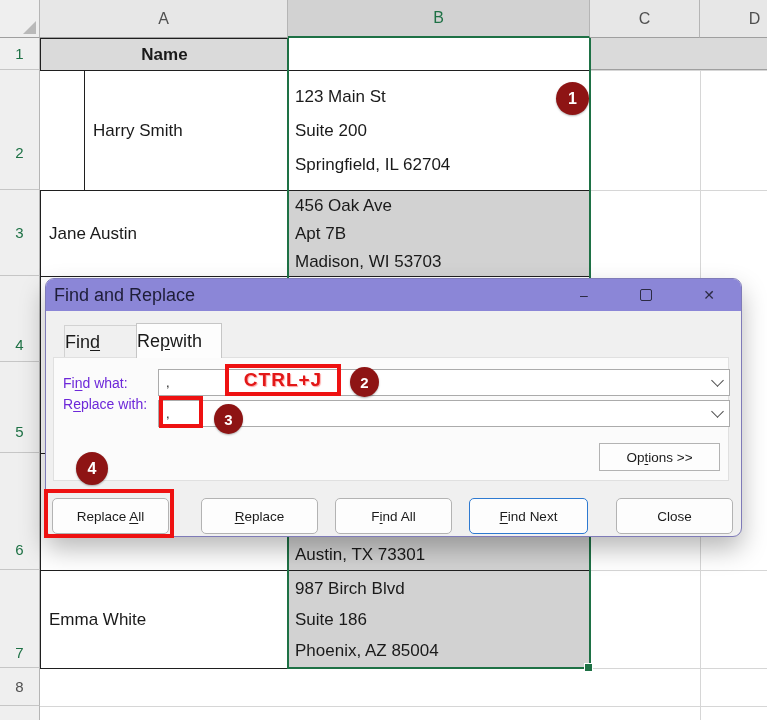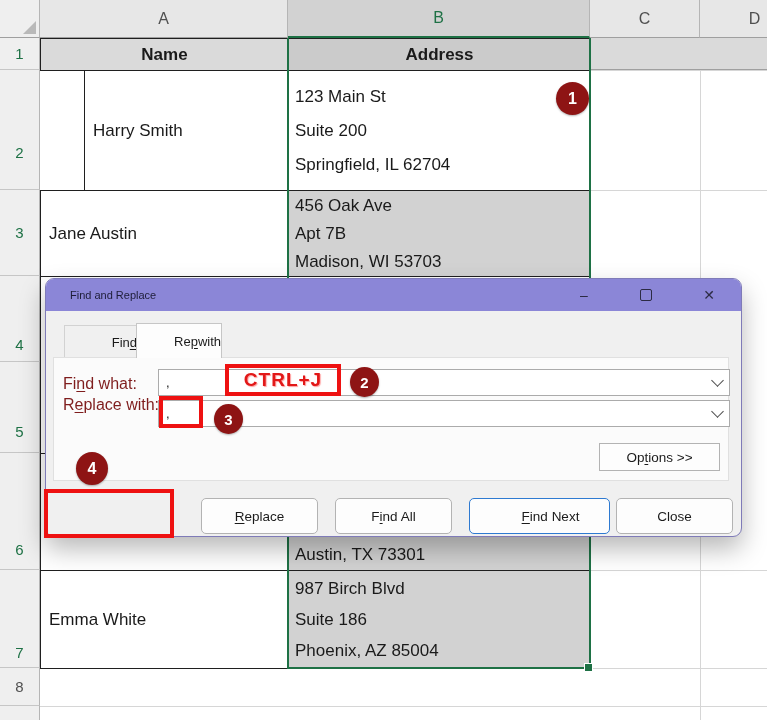--- a/index.html
+++ b/index.html
@@ -32,39 +32,39 @@
   
   .selline{background:#1e7145;z-index:2;}
   .fillhandle{left:584px;top:663px;width:9px;height:9px;background:#1e7145;border:1px solid #fff;z-index:3;}
 
   
   .dialog{left:45px;top:278px;width:697px;height:259px;background:#f0f0f0;
           border:1px solid #7f7bb8;border-radius:9px;z-index:10;
           box-shadow:0 12px 26px rgba(0,0,0,.28);font-size:13px;}
   .titlebar{left:0;top:0;width:100%;height:32px;background:#8b86d7;border-radius:8px 8px 0 0;
             display:flex;align-items:center;}
-  .title{position:absolute;left:24px;font-size:11px;color:#1e1d38;}
+  .title{position:absolute;left:8px;font-size:18px;color:#1e1d38;}
   .winbtn{position:absolute;top:0;width:34px;height:32px;display:flex;align-items:center;
           justify-content:center;color:#2c2b44;font-size:14px;cursor:default;}
   .maxbox{width:10px;height:10px;border:1.4px solid #2c2b44;border-radius:2px;}
-  .tab{position:absolute;top:44px;height:34px;display:flex;align-items:center;justify-content:flex-end;
-       font-size:13px;color:#1a1a1a;}
+  .tab{position:absolute;top:44px;height:34px;display:flex;align-items:center;justify-content:flex-start;
+       font-size:18px;color:#1a1a1a;}
   .tab.inactive{background:#f0f0f0;border:1px solid #d2d2d2;height:32px;top:46px;}
   .tab.active{background:#fdfdfd;border:1px solid #c6c6c6;border-bottom:none;z-index:2;}
   .tabpage{left:7px;top:78px;width:676px;height:124px;background:#fbfbfb;border:1px solid #e0e0e0;}
-  .fldlabel{position:absolute;font-size:16px;color:#7f1d1d;}
+  .fldlabel{position:absolute;font-size:14px;color:#6d28d9;}
   .combo{position:absolute;left:112px;width:563px;height:25px;background:#fff;border:1px solid #ababab;
          display:flex;align-items:center;padding-left:7px;font-size:13px;color:#1b1b1b;}
   .combo .chevzone{position:absolute;right:0;top:0;width:23px;height:100%;display:flex;
                    align-items:center;justify-content:center;}
   .chev{width:8px;height:8px;border-right:1.6px solid #4a4a4a;border-bottom:1.6px solid #4a4a4a;
         transform:rotate(45deg);margin-top:-4px;}
   .btn{position:absolute;background:#fdfdfd;border:1px solid #b3b3b3;border-radius:5px;
        display:flex;align-items:center;justify-content:center;font-size:13.5px;color:#1b1b1b;}
-  .btn.default{border:1.6px solid #2e7ad1;padding-left:22px;}
+  .btn.default{border:1.6px solid #2e7ad1;}
   .u{text-decoration:underline;text-underline-offset:2px;}
 
   
   .redbox{border:4px solid #ee1111;z-index:20;display:flex;align-items:center;justify-content:center;}
   .ctrljtxt{color:#e21818;font-weight:bold;font-size:19px;letter-spacing:1px;
             text-shadow:1px 1px 1px rgba(255,120,120,.7);}
   .badge{border-radius:50%;background:#8e1414;color:#fff;display:flex;align-items:center;
          justify-content:center;font-size:15px;font-weight:600;z-index:21;box-shadow:0 1px 2px rgba(0,0,0,.3);}
 </style>
 </head>
@@ -119,23 +119,20 @@
   <div class="abs gl" style="left:700px;top:38px;width:1px;height:682px;"></div>
   <div class="abs gl" style="left:590px;top:70px;width:177px;height:1px;"></div>
   <div class="abs gl" style="left:590px;top:190px;width:177px;height:1px;"></div>
   <div class="abs gl" style="left:590px;top:570px;width:177px;height:1px;"></div>
   <div class="abs gl" style="left:590px;top:668px;width:177px;height:1px;"></div>
   <div class="abs gl" style="left:40px;top:706px;width:727px;height:1px;"></div>
 
   <div class="abs cell hdr" style="left:40px;top:38px;width:249px;height:33px;">
       <span>Name</span>
     </div>
-  <div class="abs cell hdr selhdr" style="left:288px;top:38px;width:303px;height:33px;">
-      <span>Address</span>
-    </div>
   <div class="abs" style="left:591px;top:38px;width:176px;height:32px;background:#dadada;border-bottom:1px solid #9f9f9f;"></div>
 
   <div class="abs cell namecol" style="left:40px;top:70px;width:249px;height:121px;margin-left:44px;">
       <span>Harry Smith</span>
     </div>
   <div class="abs cell addr" style="left:288px;top:70px;width:303px;height:121px;line-height:34px;">
     <div>123 Main St</div>
     <div>Suite 200</div>
     <div>Springfield, IL 62704</div>
   </div>
@@ -210,20 +207,23 @@
       <span>,</span>
       <span class="chevzone">
           <span class="chev"></span>
         </span>
     </div>
 
     <div class="btn" style="left:553px;top:164px;width:119px;height:26px;border-radius:0;text-align:center;">
       <span><span>Op</span><span class="u">t</span><span>ions &gt;&gt;</span></span>
     </div>
 
+    <div class="btn" style="left:6px;top:219px;width:115px;height:34px;">
+      <span><span>Replace </span><span class="u">A</span><span>ll</span></span>
+    </div>
     <div class="btn" style="left:155px;top:219px;width:115px;height:34px;">
       <span><span></span><span class="u">R</span><span>eplace</span></span>
     </div>
     <div class="btn" style="left:289px;top:219px;width:115px;height:34px;">
       <span><span>F</span><span class="u">i</span><span>nd All</span></span>
     </div>
     <div class="btn default" style="left:423px;top:219px;width:117px;height:34px;">
       <span><span></span><span class="u">F</span><span>ind Next</span></span>
     </div>
     <div class="btn" style="left:570px;top:219px;width:115px;height:34px;">

